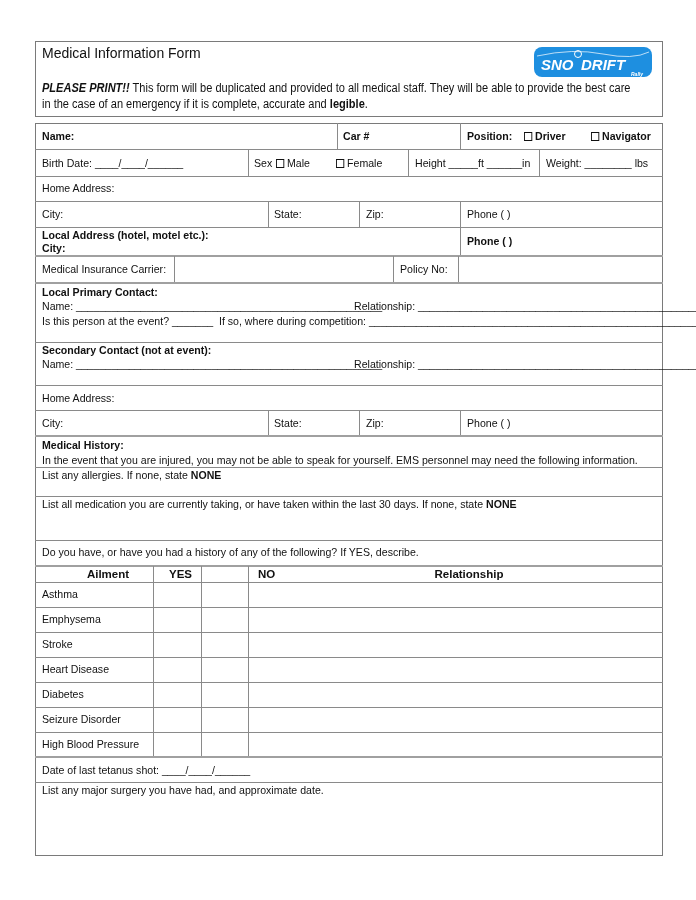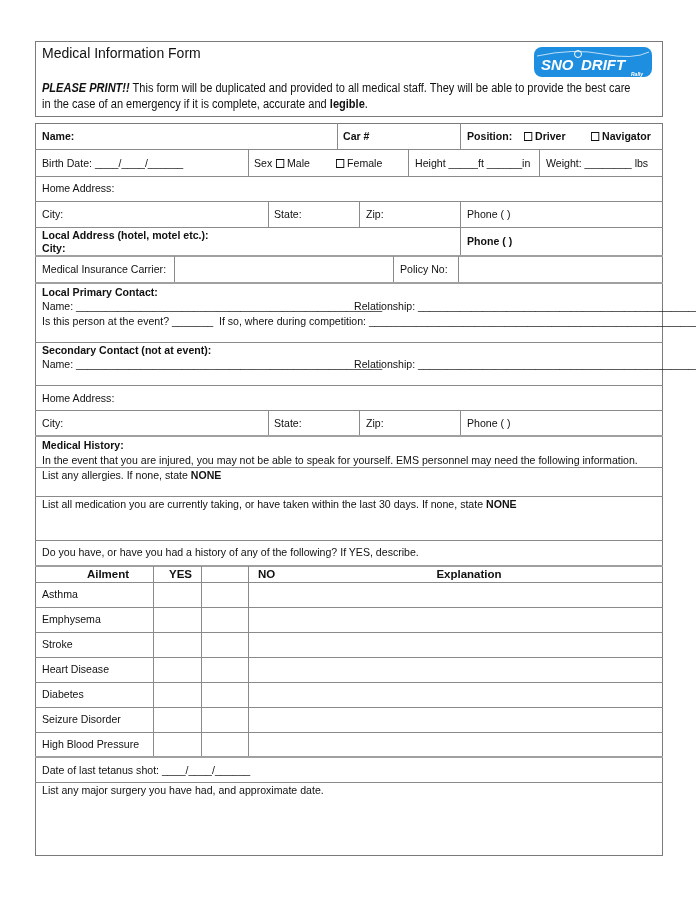--- a/index.html
+++ b/index.html
@@ -121,21 +121,21 @@
 <div class="hline thick" style="left:35px; top:565px; width:628px;"></div>
 <div class="t" style="left:42px; top:546px;">Do you have, or have you had a history of any of the following?  If YES, describe.</div>
 
 <div class="vline" style="left:153px; top:566px; height:191px;"></div>
 <div class="vline" style="left:201px; top:566px; height:191px;"></div>
 <div class="vline" style="left:248px; top:566px; height:191px;"></div>
 <div class="hline" style="left:35px; top:582px; width:628px;"></div>
 <div class="t b center" style="left:35px; top:568px; width:118px;">Ailment</div>
 <div class="t b center" style="left:141px; top:568px; width:48px;">YES</div>
 <div class="t b center" style="left:201px; top:568px; width:47px;margin-left:28px;">NO</div>
-<div class="t b center" style="left:248px; top:568px; width:414px;">Explanation</div>
+<div class="t b center" style="left:248px; top:568px; width:414px;">Relationship</div>
 
 <div class="hline" style="left:35px; top:607px; width:628px;"></div>
 <div class="hline" style="left:35px; top:632px; width:628px;"></div>
 <div class="hline" style="left:35px; top:657px; width:628px;"></div>
 <div class="hline" style="left:35px; top:682px; width:628px;"></div>
 <div class="hline" style="left:35px; top:707px; width:628px;"></div>
 <div class="hline" style="left:35px; top:732px; width:628px;"></div>
 <div class="hline thick" style="left:35px; top:756px; width:628px;"></div>
 
 <div class="t" style="left:42px; top:588px;">Asthma</div>

